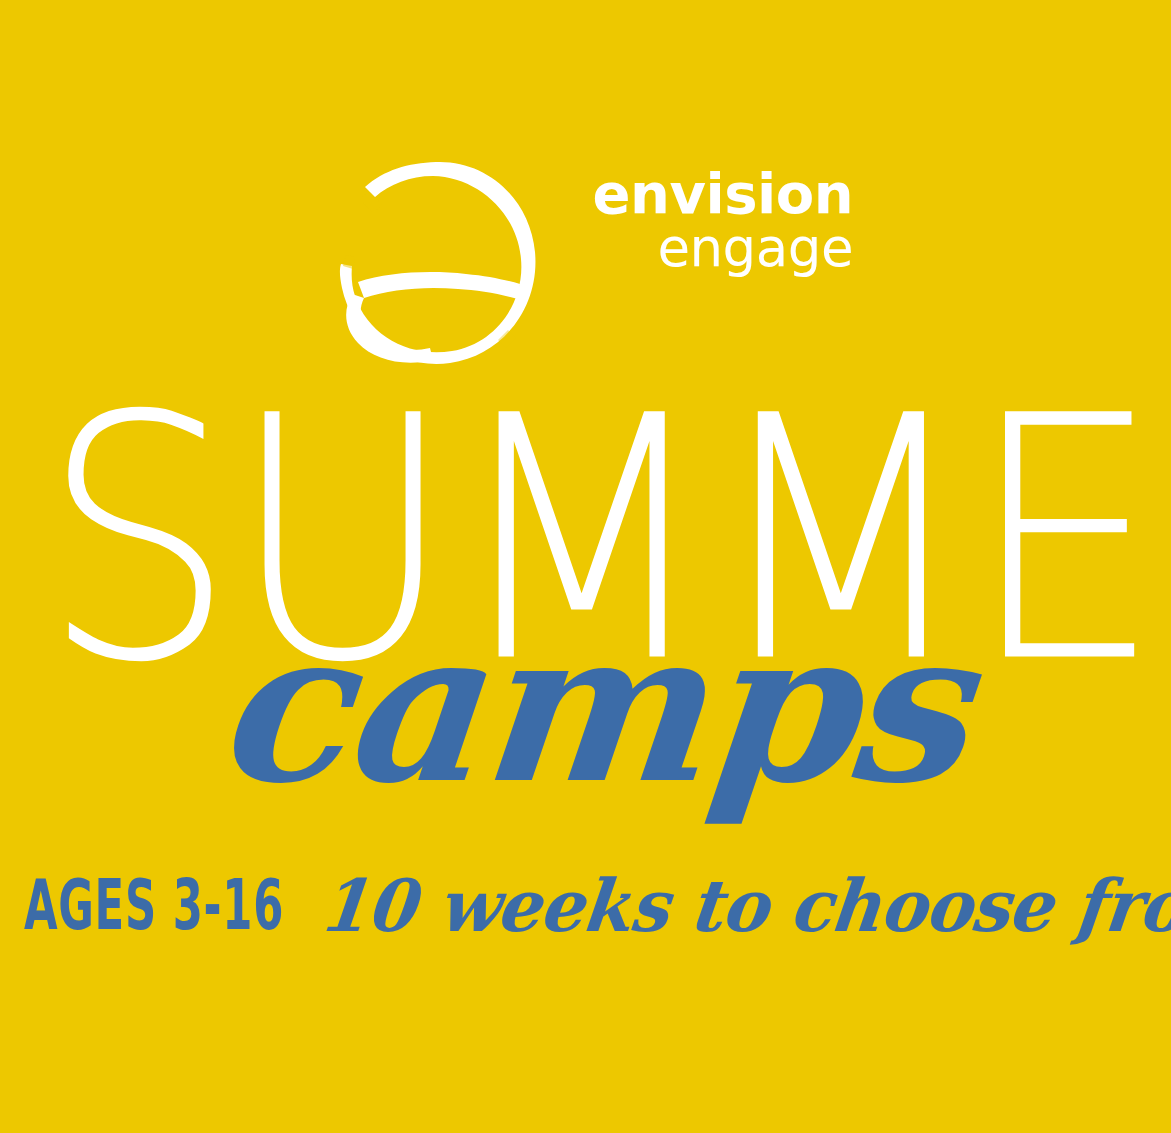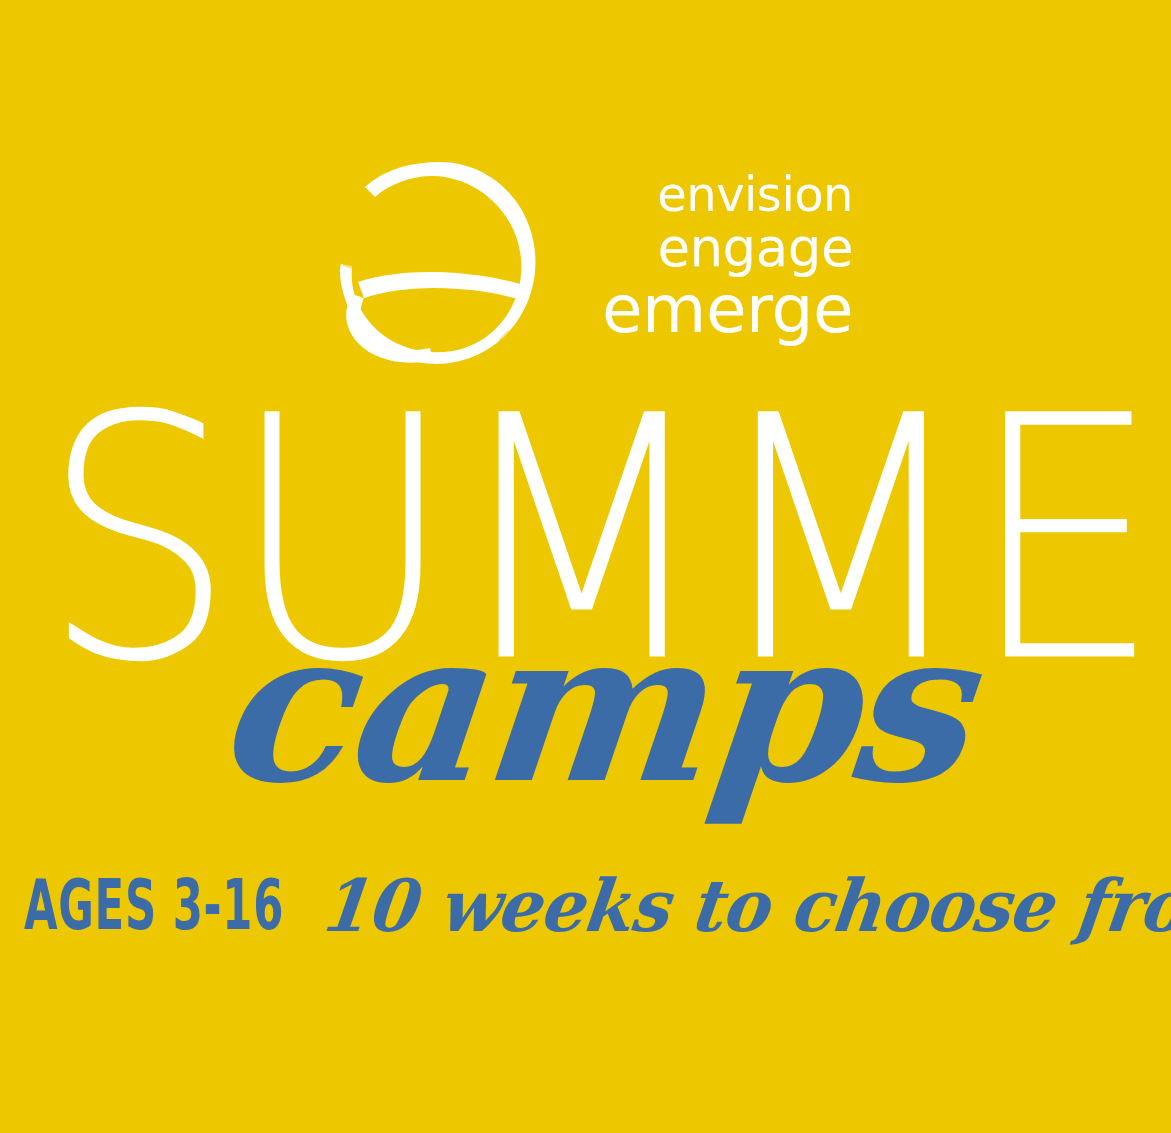--- a/index.html
+++ b/index.html
@@ -51,21 +51,21 @@
     color: #ffffff;
   }
   .logo-word {
     display: block;
     font-family: "DejaVu Sans", sans-serif;
     font-weight: 400;
     color: #ffffff;
     letter-spacing: -0.5px;
     white-space: nowrap;
   }
-  .logo-word-1 { font-size: 48px;  line-height: 52px; }
+  .logo-word-1 { font-size: 56px;  line-height: 52px; font-weight: bold; }
   .logo-word-2 { font-size: 53px;  line-height: 56px; }
   .logo-word-3 { font-size: 66px;  line-height: 68px; }
 
   
   .summer {
     position: absolute;
     left: 0px;
     top: 372px;
     width: 1171px;
     text-align: center;
@@ -189,21 +189,20 @@
           L 95 200
           C 66 207 36 200 20 183
           C 6 168 5 150 14 134
           Z"></path>
       </svg>
     </div>
 
     <div class="logo-words">
       <span class="logo-word logo-word-1">envision</span>
       <span class="logo-word logo-word-2">engage</span>
-      <span class="logo-word logo-word-3">emerge</span>
     </div>
   </div>
 
   <div class="summer">SUMMER</div>
 
   <div class="camps">camps</div>
 
   <div class="bottom-row">
     <div class="ages">AGES 3-16</div>
     <div class="tagline">10 weeks to choose from!</div>

